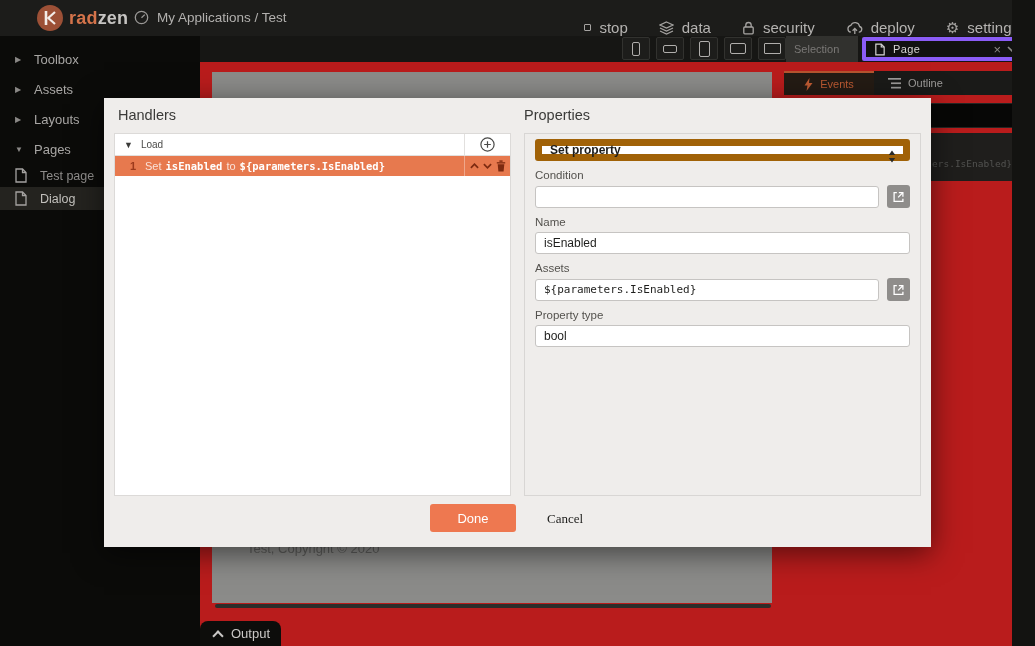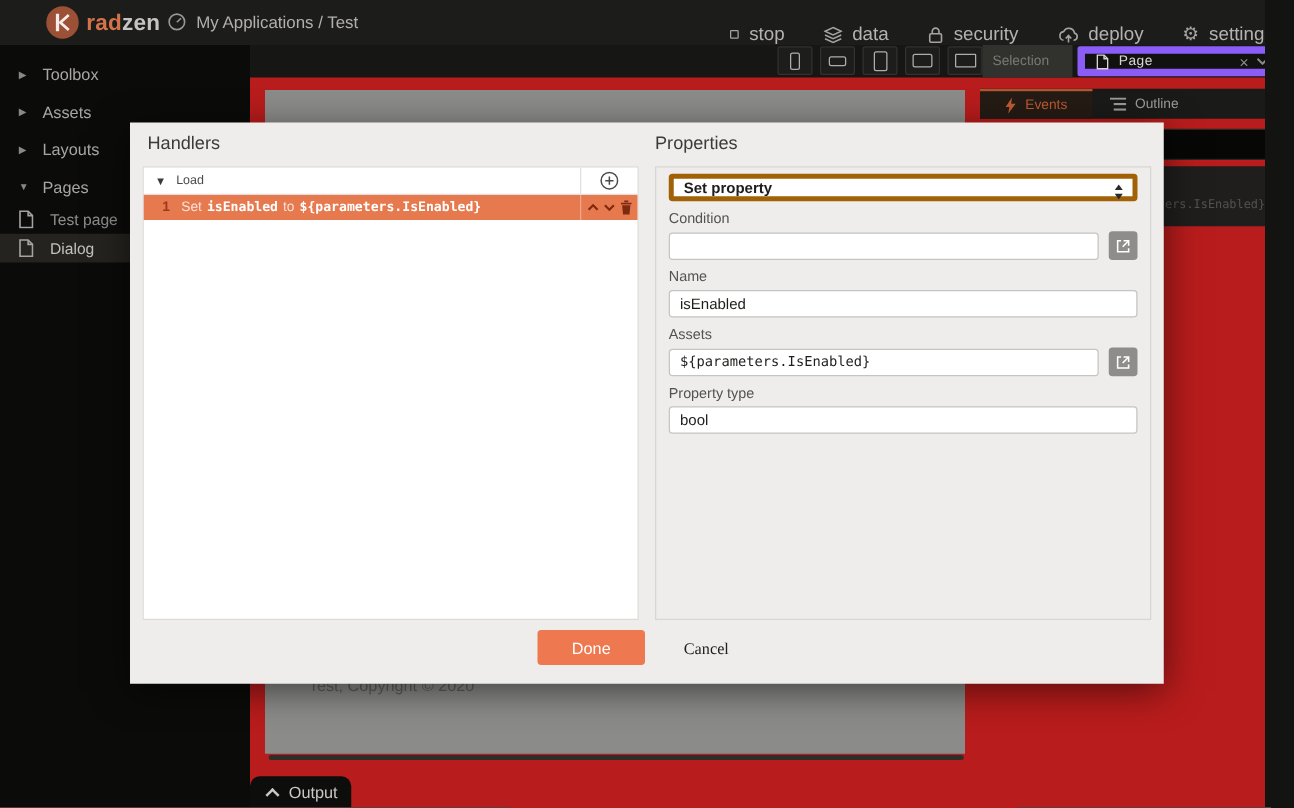--- a/index.html
+++ b/index.html
@@ -25,21 +25,21 @@
   .toolbar{position:absolute;left:200px;top:36px;width:835px;height:26px;background:#161614;z-index:2;}
   .device-group{position:absolute;left:422px;top:1px;display:flex;gap:6px;}
   .dev-btn{width:28px;height:23px;background:#1d1d1b;border:1px solid #32322f;border-radius:2px;
            display:flex;align-items:center;justify-content:center;cursor:pointer;}
   .shape{border:1.5px solid #b0aeac;border-radius:2px;}
   .ph-p{width:8px;height:14px;} .ph-l{width:14px;height:8px;}
   .tb-p{width:11px;height:16px;} .tb-l{width:16px;height:11px;} .dt{width:17px;height:11px;border-radius:1px;}
   .selection-input{position:absolute;left:586px;top:0;width:72px;height:26px;background:#31312e;border:none;
                    color:#c8c6c4;font-size:11px;padding:0 8px;outline:none;font-family:"Liberation Sans",sans-serif;}
   .selection-input::placeholder{color:#7a7876;}
-  .page-dd{position:absolute;left:662px;top:1px;width:168px;height:24px;background:#111110;border:6px solid #8b5cf6;
+  .page-dd{position:absolute;left:662px;top:1px;width:168px;height:24px;background:#111110;border:4px solid #8b5cf6;
            border-radius:2px;display:flex;align-items:center;cursor:pointer;color:#d8d6d4;}
   .page-dd .pd-icon{margin:0 8px 0 9px;color:#d8d6d4;display:flex;}
   .page-dd .pd-label{font-size:11px;letter-spacing:.4px;}
   .page-dd .pd-clear{margin-left:auto;color:#8a8886;font-size:13px;padding:0 6px;}
   .page-dd .pd-chev{color:#8a8886;margin-right:9px;display:flex;}
 
   
   .sidebar{position:absolute;left:0;top:36px;width:200px;height:610px;background:#0b0b09;z-index:2;}
   .side-section{display:flex;align-items:center;gap:10px;height:30px;padding-left:15px;color:#a8a6a4;
                 font-size:13px;cursor:pointer;}
@@ -100,21 +100,21 @@
 
   .props-box{position:absolute;left:420px;top:35px;width:397px;height:363px;border:1px solid #d8d6d4;padding:5px 10px;}
   .p-label{font-size:11.5px;color:#54524e;margin:8px 0 4px 0;}
   .p-label.first{margin-top:1px;}
   .p-input{width:100%;height:22px;background:#fff;border:1px solid #c6c4c2;border-radius:3px;font-size:12px;
            color:#1e1e1c;padding:0 8px;outline:none;font-family:"Liberation Sans",sans-serif;}
   .p-input.mono{font-family:"DejaVu Sans Mono",monospace;font-size:11px;}
   .input-row{display:flex;align-items:center;gap:8px;}
   .edit-btn{flex:0 0 auto;width:23px;height:23px;background:#8f8d8b;border:none;border-radius:3px;display:flex;
             align-items:center;justify-content:center;cursor:pointer;color:#fff;}
-  .p-select{position:relative;width:100%;height:22px;background:#fff;border:4px solid #a16207;border-radius:3px;
+  .p-select{position:relative;width:100%;height:22px;background:#fff;border:7px solid #a16207;border-radius:3px;
             display:flex;align-items:center;padding:0 8px;cursor:pointer;}
   .p-select .sel-val{font-size:12px;font-weight:bold;color:#1e1e1c;}
   .p-select .sel-arrows{position:absolute;right:7px;top:4px;color:#2a2a28;display:flex;}
 
   .modal-btns{position:absolute;left:0;top:406px;width:827px;height:28px;}
   .done-btn{position:absolute;left:326px;top:0;width:86px;height:28px;background:#ee7850;border:none;border-radius:3px;
             color:#fff;font-size:13px;cursor:pointer;font-family:"Liberation Sans",sans-serif;}
   .cancel-btn{position:absolute;left:437px;top:0;height:28px;line-height:28px;background:none;border:none;
               color:#1e1e1c;font-size:13px;font-weight:500;cursor:pointer;font-family:Liberation Serif, serif;}
   svg{display:block;}

